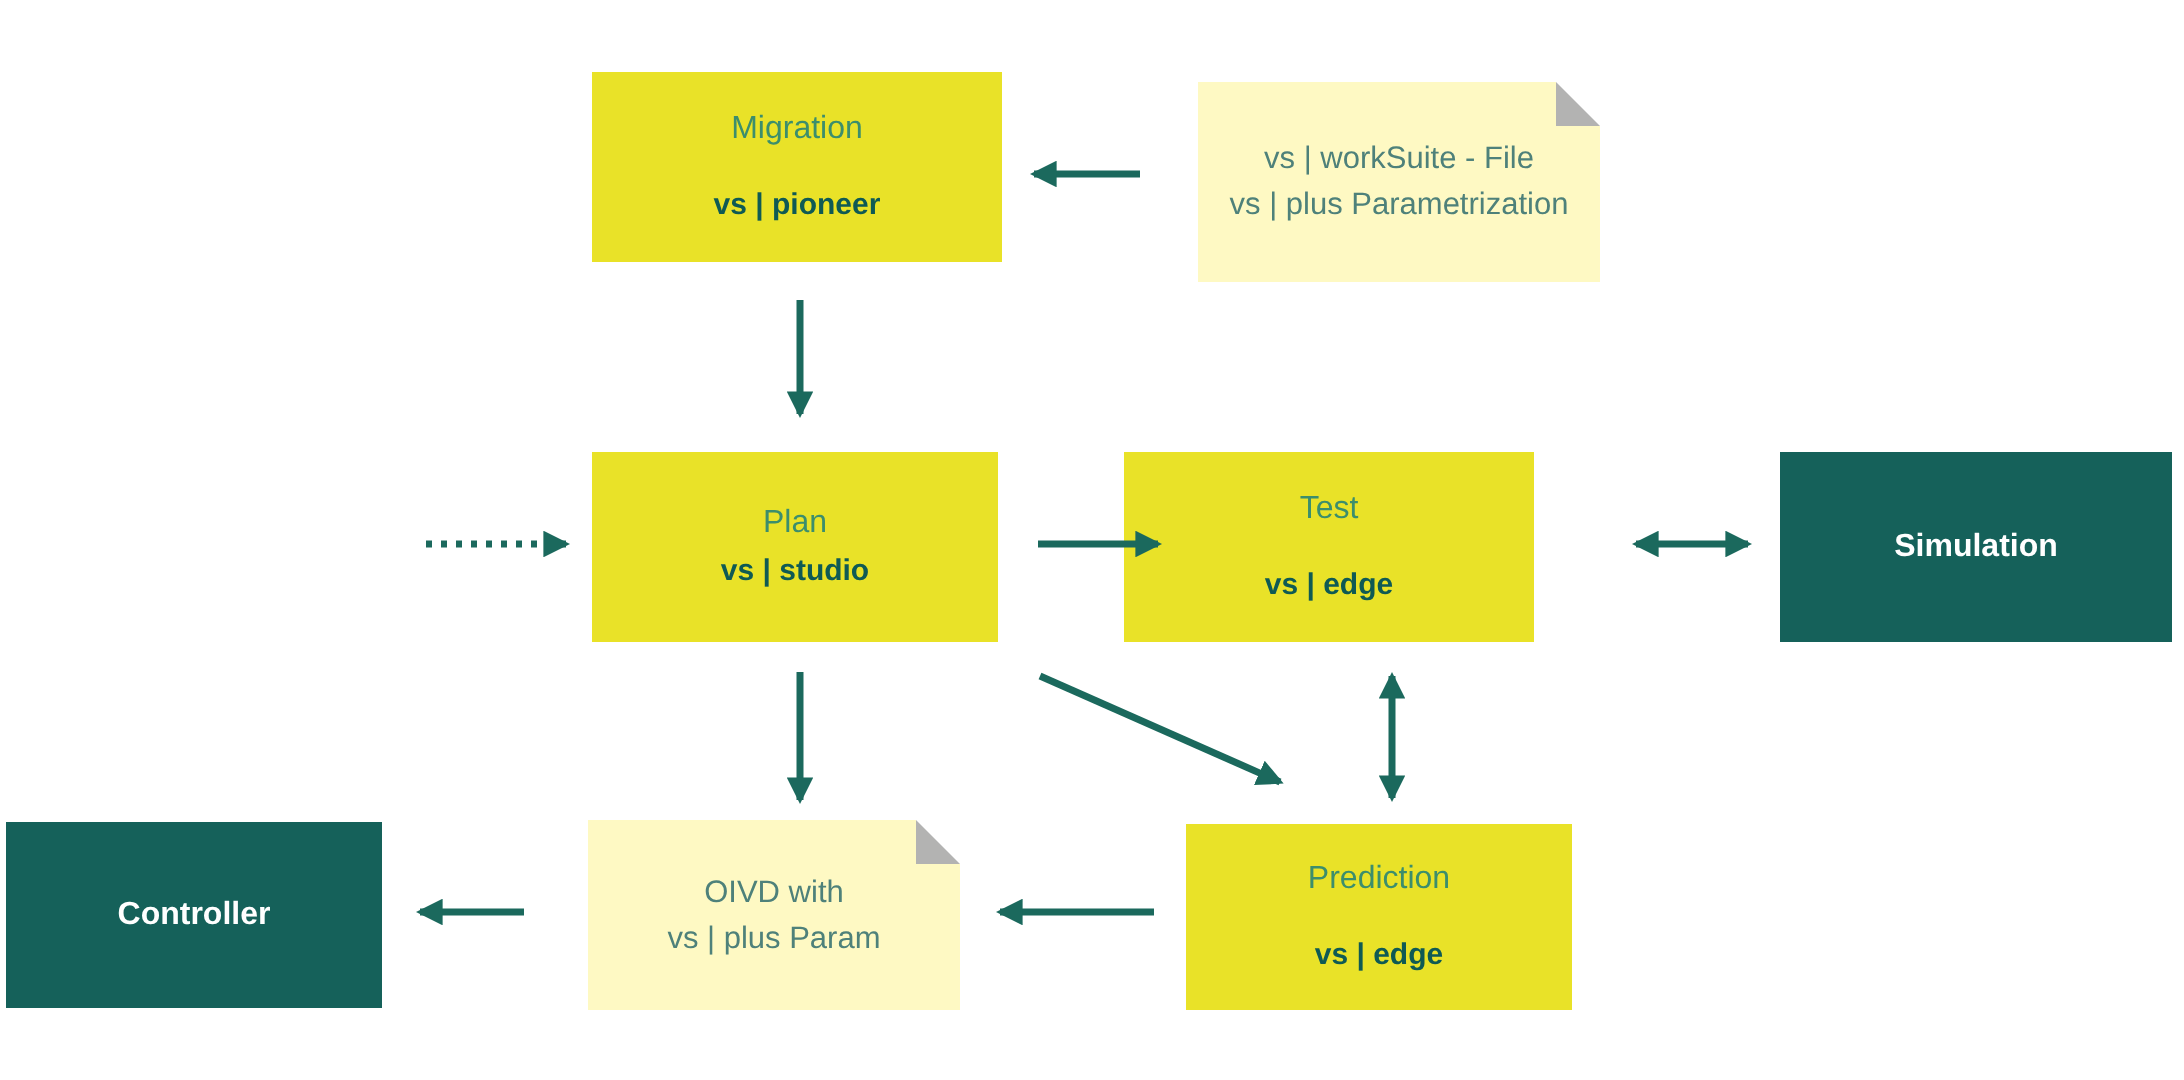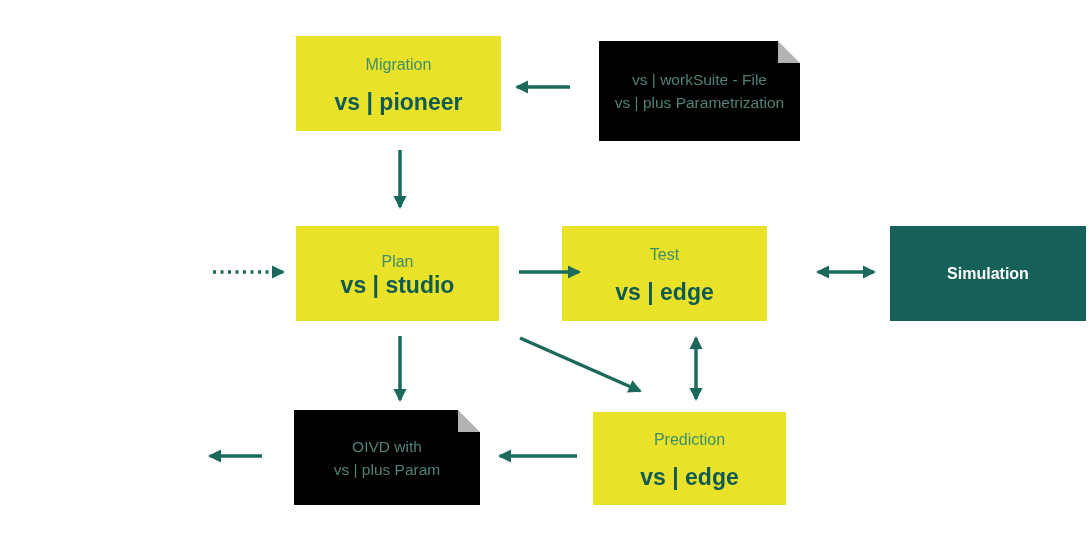--- a/index.html
+++ b/index.html
@@ -11,28 +11,28 @@
     overflow:hidden;
   }
   .box{
     position:absolute;
     display:flex;flex-direction:column;
     align-items:center;justify-content:center;
     text-align:center;box-sizing:border-box;
   }
   .yellow{background:#e9e228;}
   .tealbox{background:#15615a;color:#ffffff;}
-  .doc{background:#000000;}
+  .doc{background:#fef9c3;}
   .doc::before{
     content:"";position:absolute;top:0;right:0;
     border-style:solid;border-width:0 22px 22px 0;
     border-color:#ffffff #ffffff #b3b3b2 #b3b3b2;
   }
   .head{color:#3c8e6c;font-size:16px;line-height:20px;}
-  .prod{color:#0f5a54;font-size:23px;font-weight:bold;line-height:21px;}
+  .prod{color:#0f5a54;font-size:15px;font-weight:bold;line-height:21px;}
   .gap-lg{row-gap:17px;}
   .gap-sm{row-gap:3px;}
   .gap-md{row-gap:15px;}
   .doc-line{color:#4e817a;font-size:15.5px;line-height:23px;}
   .teal-title{color:#ffffff;font-size:16px;font-weight:bold;line-height:20px;}
   .teal-sub{color:#ffffff;font-size:16px;line-height:20px;}
   .arrows{position:absolute;left:0;top:0;pointer-events:none;}
 </style>
 </head>
 <body>
@@ -57,20 +57,23 @@
 
   <div class="box yellow gap-lg" style="left:562px;top:226px;width:205px;height:95px">
     <div class="head">Test</div>
     <div class="prod">vs | edge</div>
   </div>
 
   <div class="box tealbox gap-md" style="left:890px;top:226px;width:196px;height:95px">
     <div class="teal-title">Simulation</div>
   </div>
 
+  <div class="box tealbox" style="left:3px;top:411px;width:188px;height:93px">
+    <div class="teal-title">Controller</div>
+  </div>
 
   <div class="box doc" style="left:294px;top:410px;width:186px;height:95px">
     <div class="doc-line">OIVD with</div>
     <div class="doc-line">vs | plus Param</div>
   </div>
 
   <div class="box yellow gap-lg" style="left:593px;top:412px;width:193px;height:93px">
     <div class="head">Prediction</div>
     <div class="prod">vs | edge</div>
   </div>

